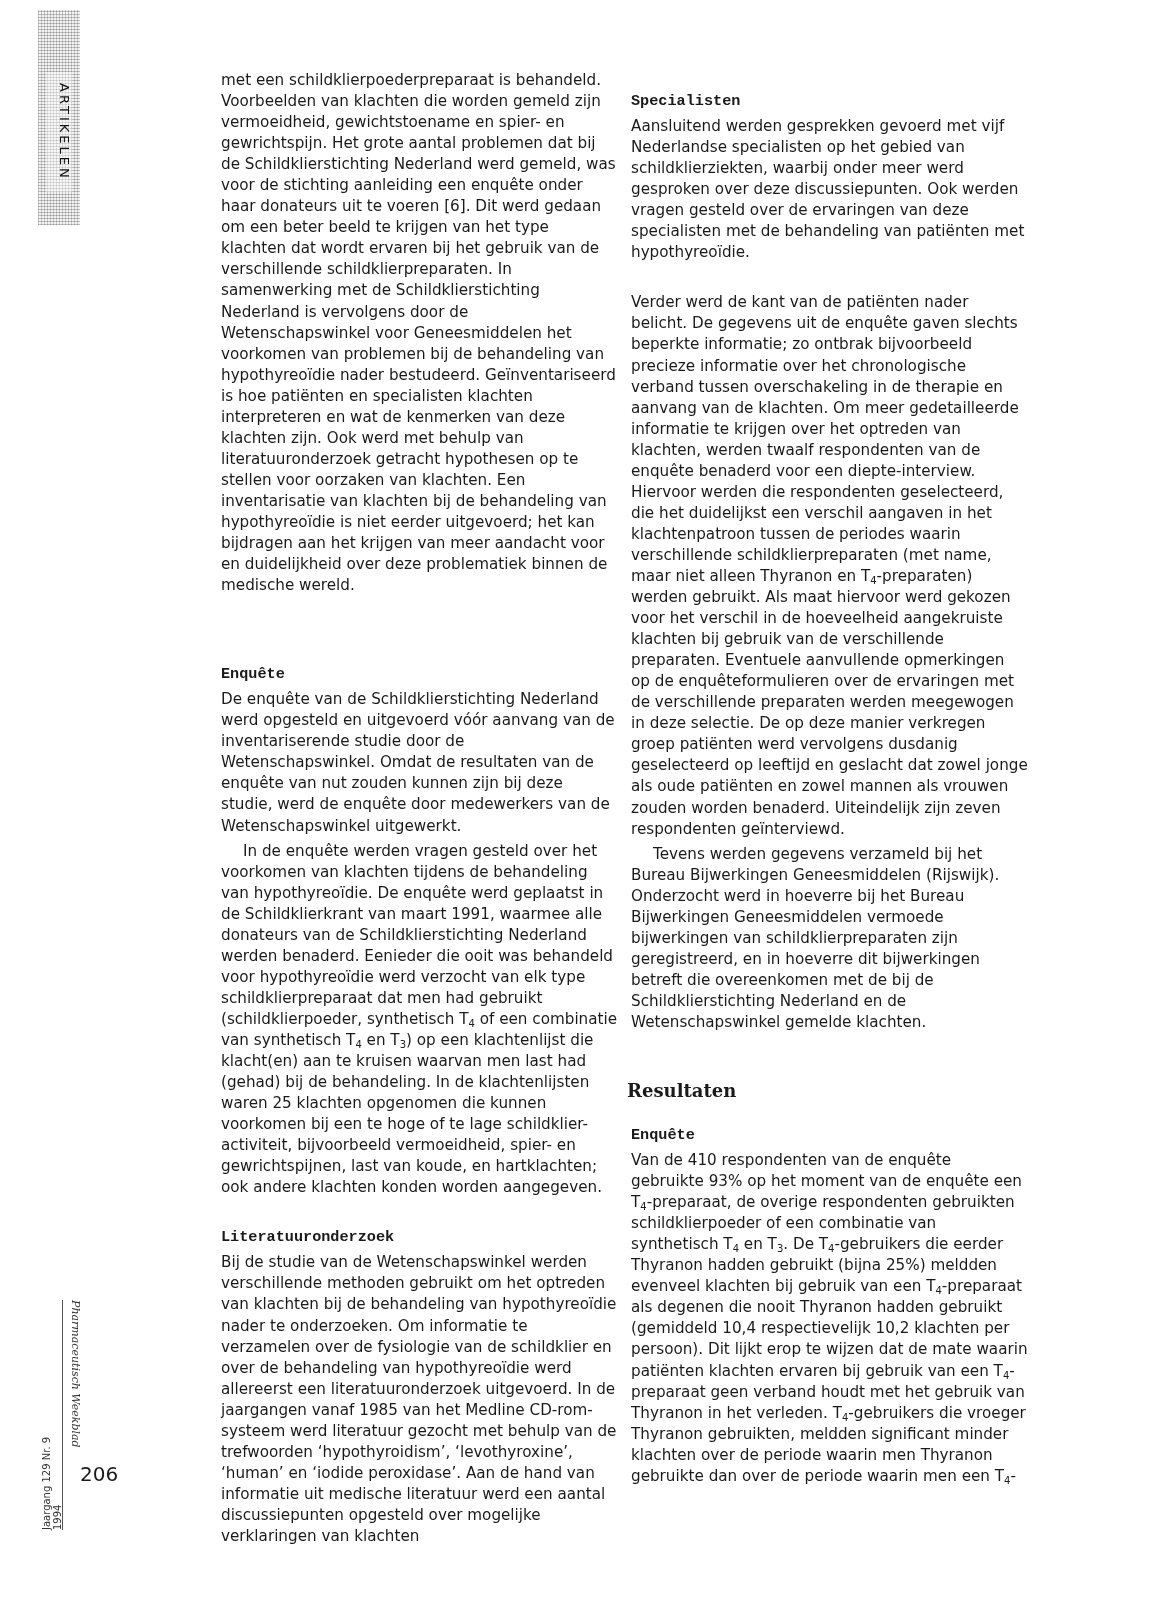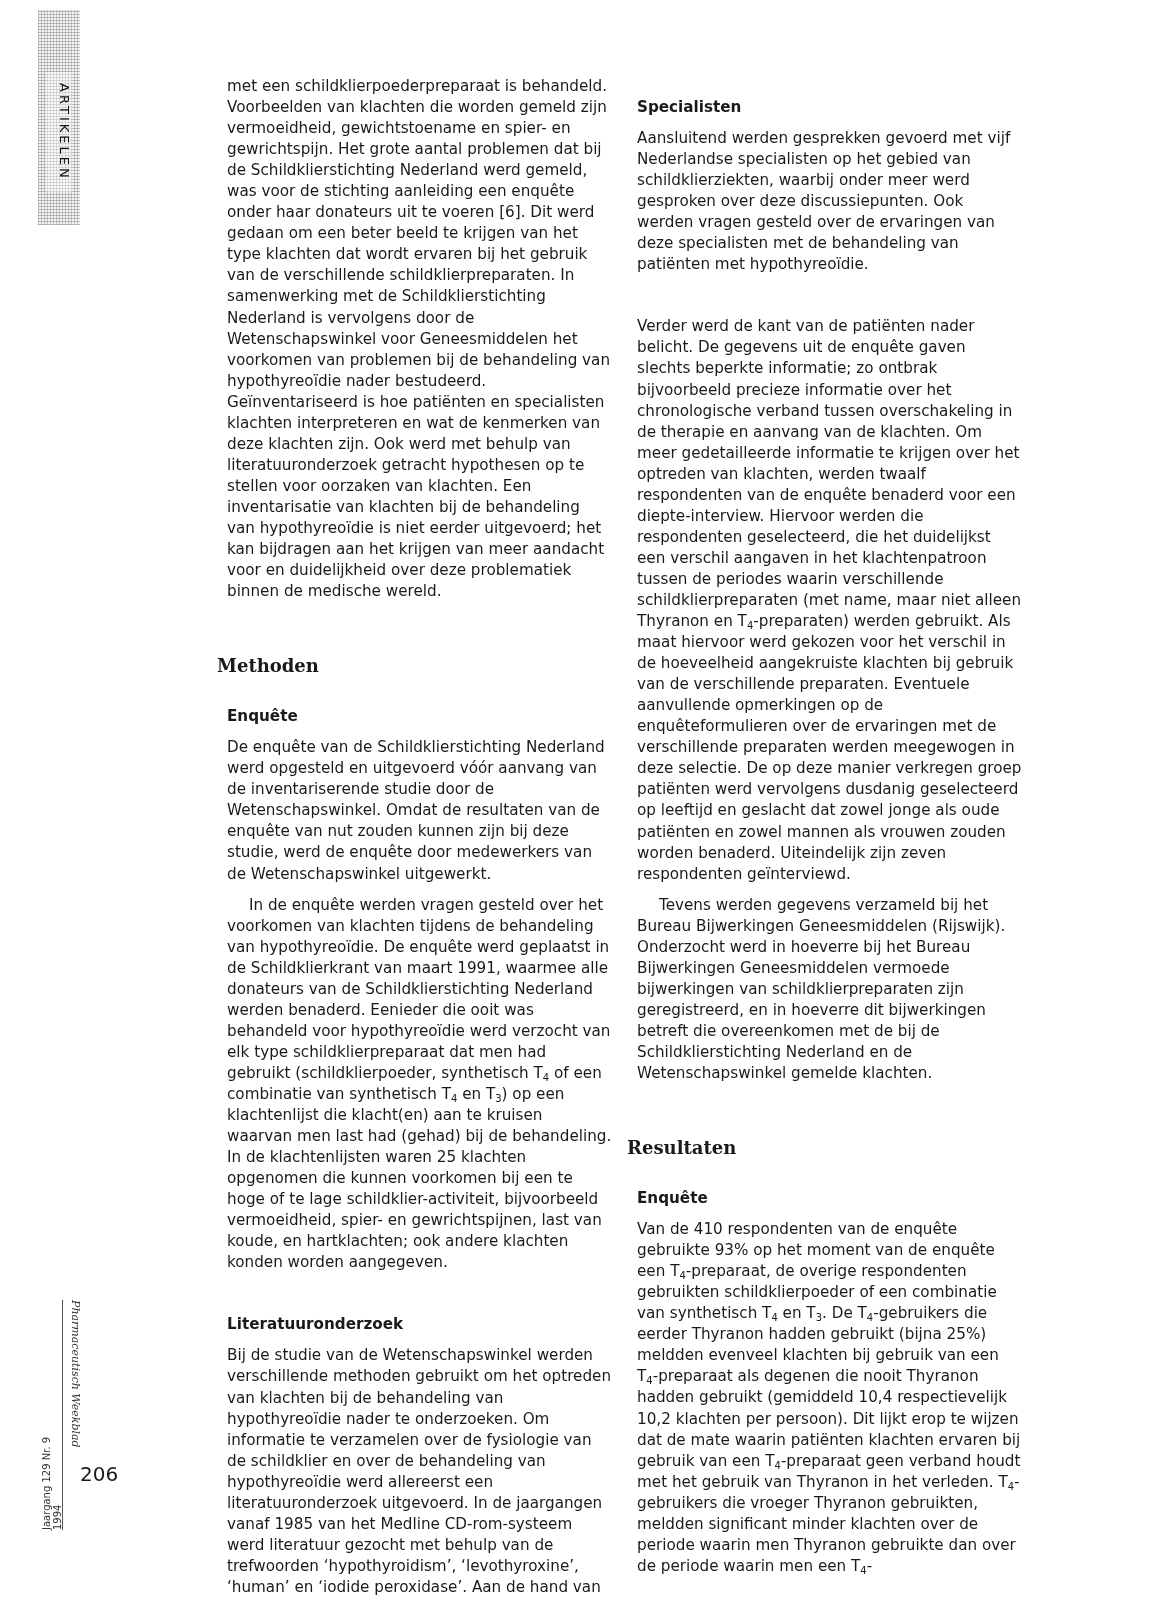--- a/index.html
+++ b/index.html
@@ -29,44 +29,43 @@
   .journal-issue {
     position: absolute; left: -22px; top: 118px; writing-mode: vertical-rl; transform: rotate(180deg);
     font-family: "DejaVu Sans", sans-serif; font-size: 10px; color: #333;
   }
   .page-number {
     position: absolute; left: 80px; top: 1462px; font-size: 20px; color: #1a1a1a;
   }
   .column { position: absolute; top: 66px; width: 405px; font-size: 15.2px; line-height: 21.05px; }
   .col-left { left: 217px; }
   .col-right { left: 627px; }
-  .column p { margin: 10px; }
+  .column p { margin: 4px; }
   .indent { text-indent: 22px; }
   .section-heading {
     font-family: "DejaVu Serif", serif; font-weight: bold; font-size: 18px; margin: 0; line-height: 24px;
   }
-  .subheading { font-weight: bold; margin: 0; }
+  .subheading { font-weight: bold; margin: 0; font-family: Liberation Mono, monospace; }
   sub { font-size: 10px; line-height: 0; vertical-align: -3px; }
 </style>
 </head>
 <body>
 
 <div class="side-strip"></div>
 <div class="side-label">ARTIKELEN</div>
 
 <div class="journal-vert">
   <span class="journal-title">Pharmaceutisch Weekblad</span>
   <span class="journal-issue">Jaargang 129 Nr. 9 1994</span>
 </div>
 <div class="page-number">206</div>
 
 <div class="column col-left">
   <p>met een schildklierpoederpreparaat is behandeld. Voorbeelden van klachten die worden gemeld zijn vermoeidheid, gewichtstoename en spier- en gewrichtspijn. Het grote aantal problemen dat bij de Schildklierstichting Nederland werd gemeld, was voor de stichting aanleiding een enquête onder haar donateurs uit te voeren [6]. Dit werd gedaan om een beter beeld te krijgen van het type klachten dat wordt ervaren bij het gebruik van de verschillende schildklierpreparaten. In samenwerking met de Schildklierstichting Nederland is vervolgens door de Wetenschapswinkel voor Geneesmiddelen het voorkomen van problemen bij de behandeling van hypothyreoïdie nader bestudeerd. Geïnventariseerd is hoe patiënten en specialisten klachten interpreteren en wat de kenmerken van deze klachten zijn. Ook werd met behulp van literatuuronderzoek getracht hypothesen op te stellen voor oorzaken van klachten. Een inventarisatie van klachten bij de behandeling van hypothyreoïdie is niet eerder uitgevoerd; het kan bijdragen aan het krijgen van meer aandacht voor en duidelijkheid over deze problematiek binnen de medische wereld.</p>
   <div style="height:42px"></div>
-  <h2 class="section-heading">Methoden</h2>
   <div style="height:18px"></div>
   <p class="subheading">Enquête</p>
   <p>De enquête van de Schildklierstichting Nederland werd opgesteld en uitgevoerd vóór aanvang van de inventariserende studie door de Wetenschapswinkel. Omdat de resultaten van de enquête van nut zouden kunnen zijn bij deze studie, werd de enquête door medewerkers van de Wetenschapswinkel uitgewerkt.</p>
   <p class="indent"><span>In de enquête werden vragen gesteld over het voorkomen van klachten tijdens de behandeling van hypothyreoïdie. De enquête werd geplaatst in de Schildklierkrant van maart 1991, waarmee alle donateurs van de Schildklierstichting Nederland werden benaderd. Eenieder die ooit was behandeld voor hypothyreoïdie werd verzocht van elk type schildklierpreparaat dat men had gebruikt (schildklierpoeder, synthetisch T</span><sub>4</sub><span> of een combinatie van synthetisch T</span><sub>4</sub><span> en T</span><sub>3</sub><span>) op een klachtenlijst die klacht(en) aan te kruisen waarvan men last had (gehad) bij de behandeling. In de klachtenlijsten waren 25 klachten opgenomen die kunnen voorkomen bij een te hoge of te lage schildklier-activiteit, bijvoorbeeld vermoeidheid, spier- en gewrichtspijnen, last van koude, en hartklachten; ook andere klachten konden worden aangegeven.</span></p>
   <div style="height:21px"></div>
   <p class="subheading">Literatuuronderzoek</p>
   <p>Bij de studie van de Wetenschapswinkel werden verschillende methoden gebruikt om het optreden van klachten bij de behandeling van hypothyreoïdie nader te onderzoeken. Om informatie te verzamelen over de fysiologie van de schildklier en over de behandeling van hypothyreoïdie werd allereerst een literatuuronderzoek uitgevoerd. In de jaargangen vanaf 1985 van het Medline CD-rom-systeem werd literatuur gezocht met behulp van de trefwoorden ‘hypothyroidism’, ‘levothyroxine’, ‘human’ en ‘iodide peroxidase’. Aan de hand van informatie uit medische literatuur werd een aantal discussiepunten opgesteld over mogelijke verklaringen van klachten</p>
 </div>
 
 <div class="column col-right">

